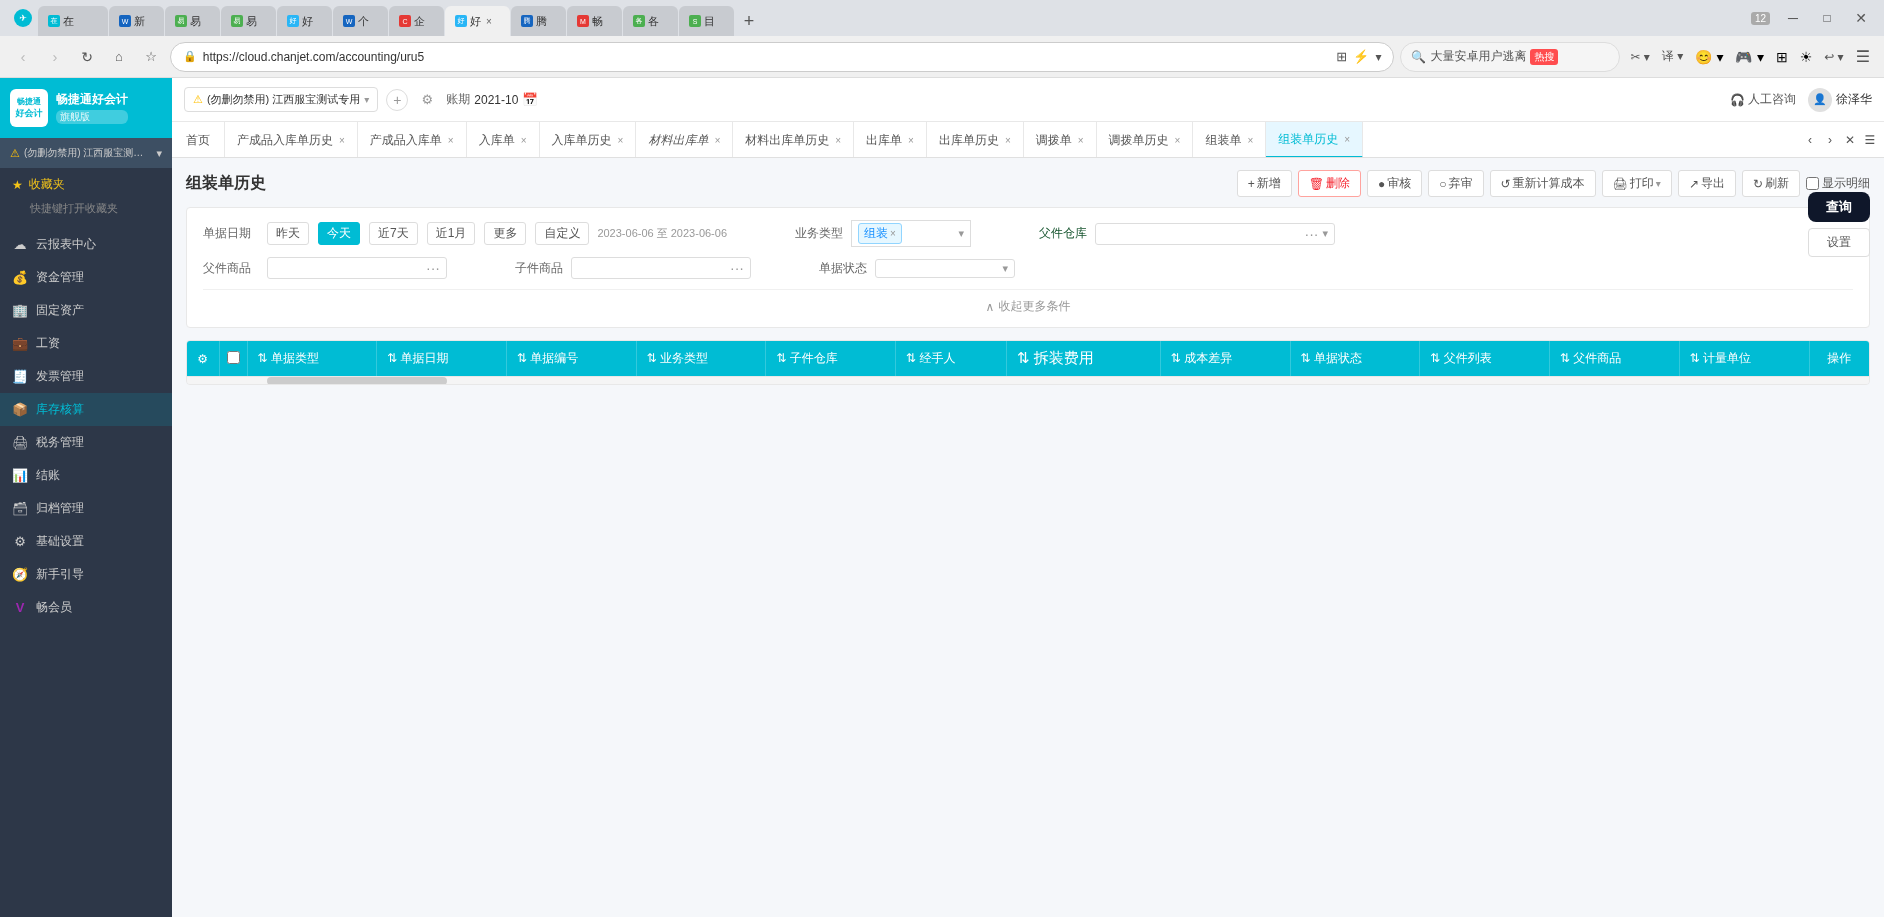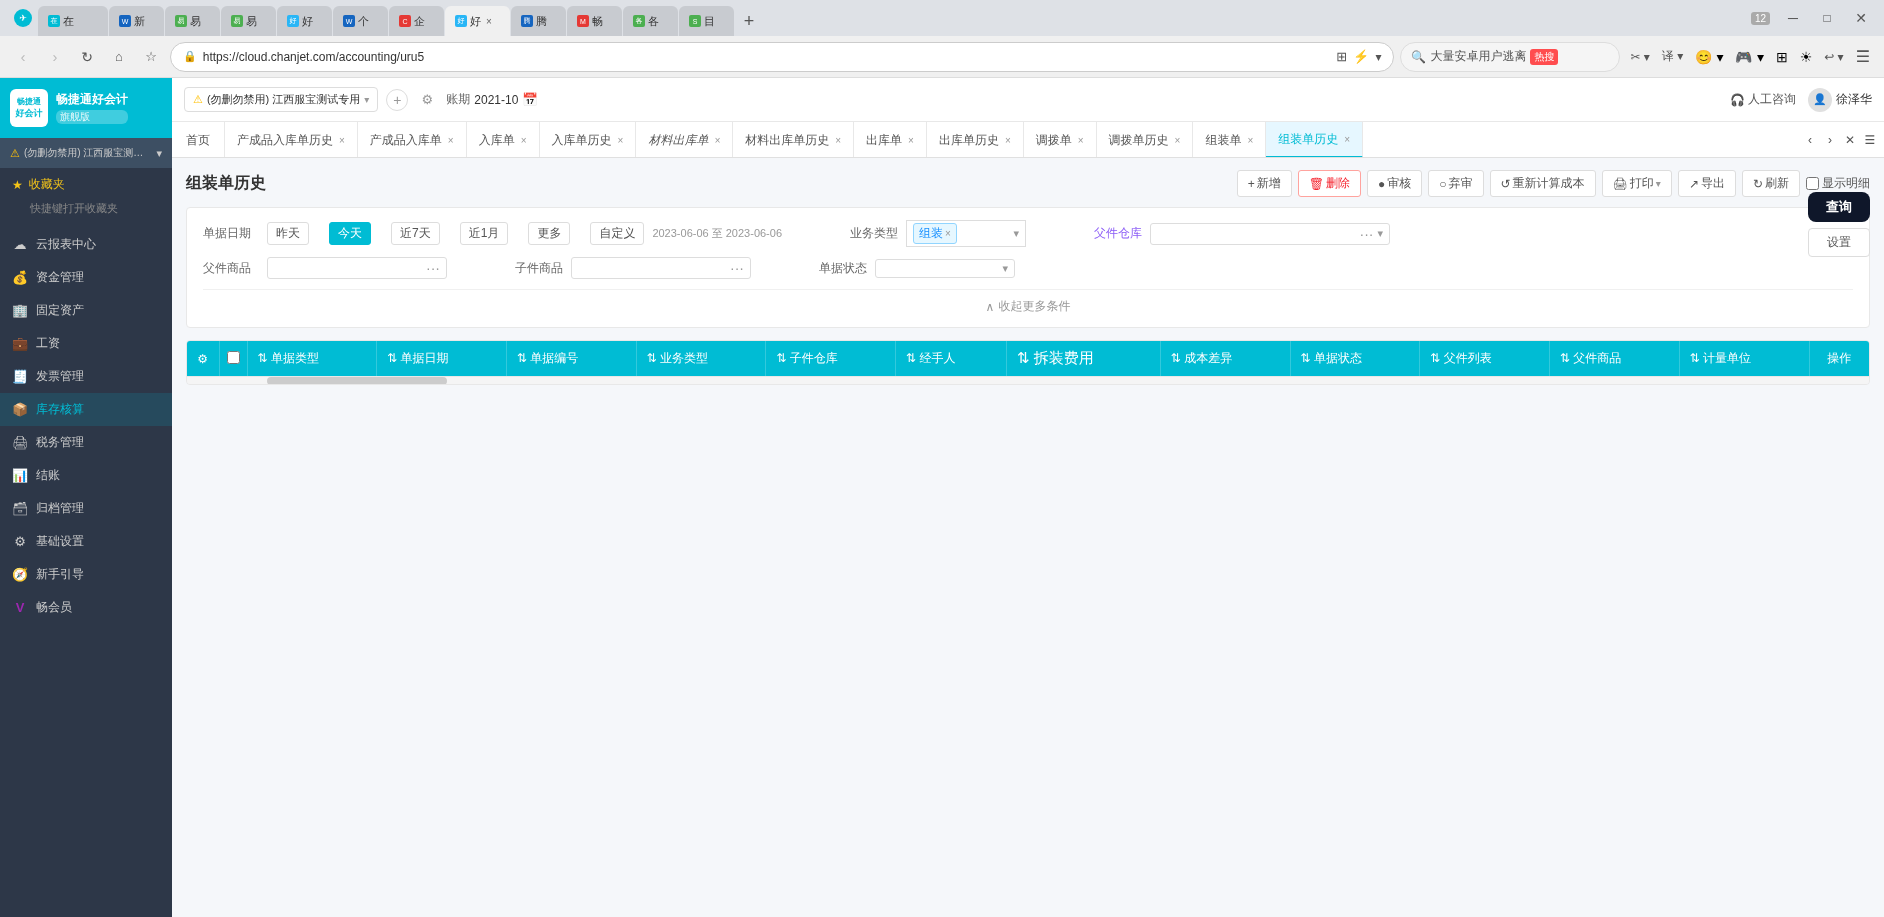--- a/index.html
+++ b/index.html
@@ -320,40 +320,40 @@
             <input type="checkbox" style="">
             <span>显示明细</span>
           </label>
         </div>
       </div>
 
       <div style="background:white;border:1px solid #e8e8e8;border-radius:4px;padding:12px 16px;margin-bottom:12px;">
 
         <div style="display:flex;align-items:center;gap:8px;margin-bottom:10px;flex-wrap:wrap;">
           <span style="font-size:12px;color:#666;white-space:nowrap;min-width:56px;">单据日期</span>
-          <div style="display:flex;align-items:center;gap:20px;">
+          <div style="display:flex;align-items:center;gap:9px;">
             <button style="padding:2px 8px;border:1px solid #ddd;border-radius:3px;background:white;cursor:pointer;font-size:12px;color:#555;">昨天</button>
             <button style="padding:2px 8px;border:1px solid #00bcd4;border-radius:3px;background:#00bcd4;cursor:pointer;font-size:12px;color:white;">今天</button>
             <button style="padding:2px 8px;border:1px solid #ddd;border-radius:3px;background:white;cursor:pointer;font-size:12px;color:#555;">近7天</button>
             <button style="padding:2px 8px;border:1px solid #ddd;border-radius:3px;background:white;cursor:pointer;font-size:12px;color:#555;">近1月</button>
             <button style="padding:2px 8px;border:1px solid #ddd;border-radius:3px;background:white;cursor:pointer;font-size:12px;color:#555;">更多</button>
             <button style="padding:2px 8px;border:1px solid #ddd;border-radius:3px;background:white;cursor:pointer;font-size:12px;color:#555;">自定义</button>
           </div>
           <span style="font-size:11px;color:#999;">2023-06-06 至 2023-06-06</span>
 
           <span style="font-size:12px;color:#666;white-space:nowrap;margin-left:60px;">业务类型</span>
           <div style="display:flex;align-items:center;gap:4px;border:1px solid #ddd;border-radius:0;padding:2px 6px;background:white;min-width:120px;">
             <span style="display:inline-flex;align-items:center;gap:2px;padding:1px 5px;background:#e6f7ff;border:1px solid #91d5ff;border-radius:3px;font-size:12px;color:#1890ff;">
               <span>组装</span>
               <span style="color:#999;cursor:pointer;font-size:10px;">×</span>
             </span>
             <span style="font-size:11px;color:#999;margin-left:auto;cursor:pointer;">▾</span>
           </div>
 
-          <span style="font-size:12px;color:#8b5cf6;white-space:nowrap;margin-left:60px;">父件仓库</span>
+          <span style="font-size:12px;color:#14532d;white-space:nowrap;margin-left:60px;">父件仓库</span>
           <div style="display:flex;align-items:center;gap:4px;border:1px solid #ddd;border-radius:3px;padding:2px 6px;background:white;min-width:180px;flex:1;max-width:240px;">
             <span style="flex:1;"></span>
             <span style="color:#999;font-size:14px;cursor:pointer;">···</span>
             <span style="font-size:11px;color:#999;cursor:pointer;">▾</span>
           </div>
         </div>
 
         <div style="display:flex;align-items:center;gap:8px;margin-bottom:10px;flex-wrap:wrap;">
           <span style="font-size:12px;color:#666;white-space:nowrap;min-width:56px;">父件商品</span>
           <div style="display:flex;align-items:center;gap:4px;border:1px solid #ddd;border-radius:3px;padding:2px 6px;background:white;min-width:180px;">

